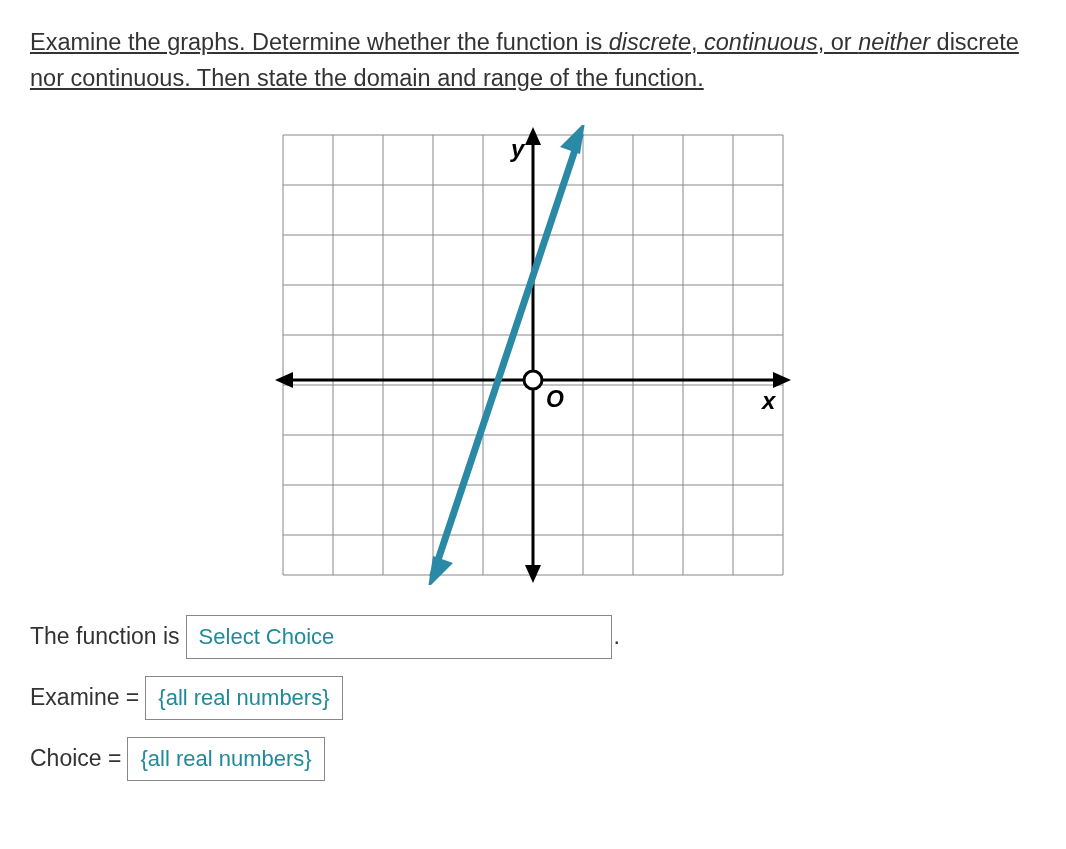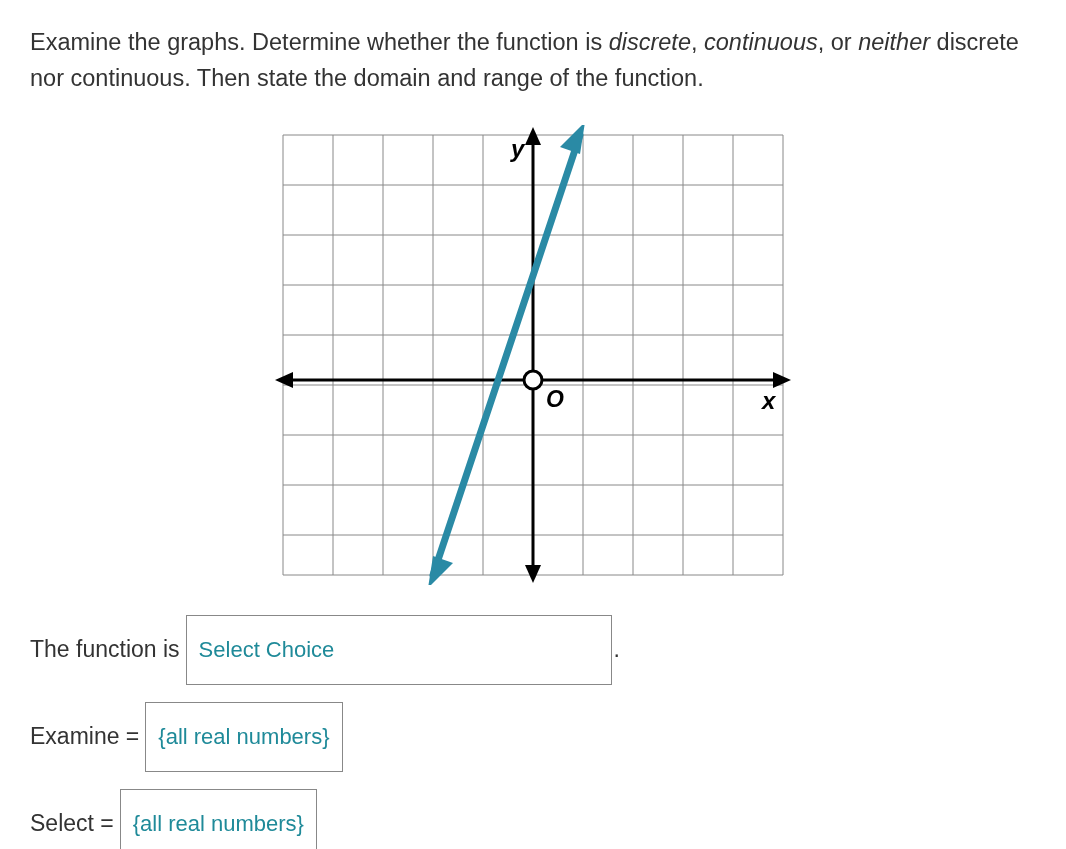--- a/index.html
+++ b/index.html
@@ -10,20 +10,21 @@
     width: 1066px;
     height: 849px;
     box-sizing: border-box;
     background: #fff;
   }
   .question {
     font-size: 23.5px;
     line-height: 1.55;
     color: #333;
     margin-bottom: 28px;
+    text-decoration: underline;
   }
   .question em { font-style: italic; }
   .graph-wrap {
     display: flex;
     justify-content: center;
     margin-bottom: 30px;
   }
   svg.graph {
     display: block;
   }
@@ -31,21 +32,21 @@
     font-size: 23px;
     color: #333;
   }
   .row {
     display: flex;
     align-items: center;
     margin-bottom: 17px;
   }
   .select-box, .input-box {
     border: 1px solid #888;
-    padding: 20px 12px;
+    padding: 7px 12px;
     margin-left: 6px;
     color: #1f8a99;
     font-size: 22px;
     display: inline-flex;
     align-items: center;
     min-height: 28px;
   }
   .select-box {
     min-width: 400px;
     justify-content: flex-start;
@@ -129,18 +130,18 @@
     </div>
     <span class="dot-after">.</span>
   </div>
   <div class="row">
     <span>Examine =</span>
     <div class="input-box">
       <span>{all real numbers}</span>
     </div>
   </div>
   <div class="row">
-    <span>Select =</span>
+    <span>Choice =</span>
     <div class="input-box">
       <span>{all real numbers}</span>
     </div>
   </div>
 </div>
 
 </body></html>

